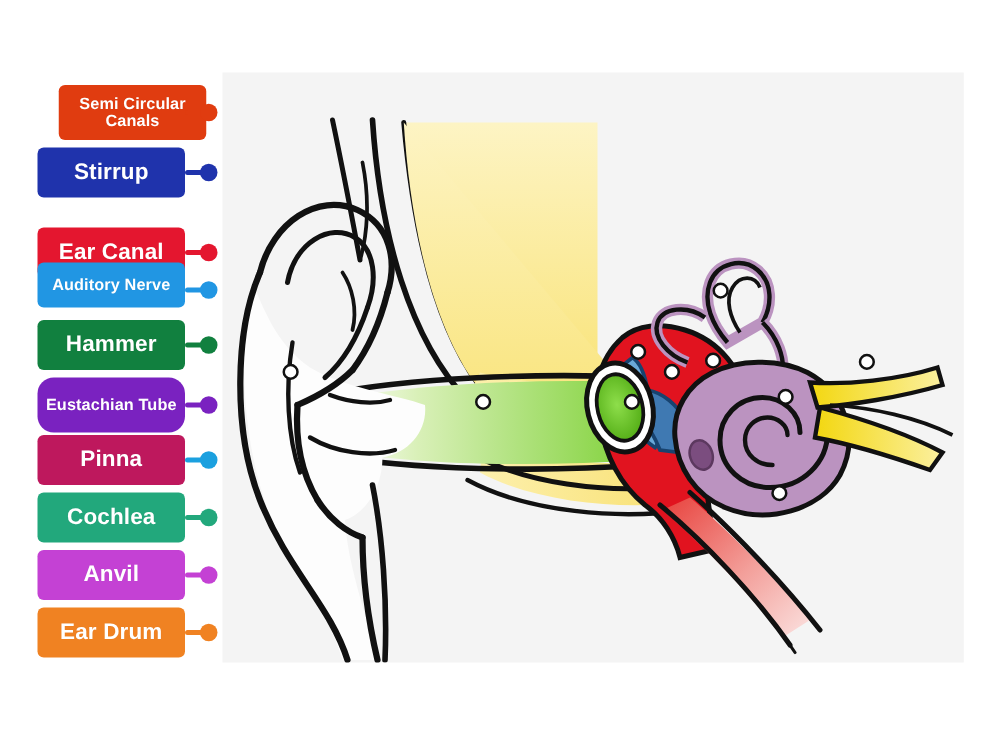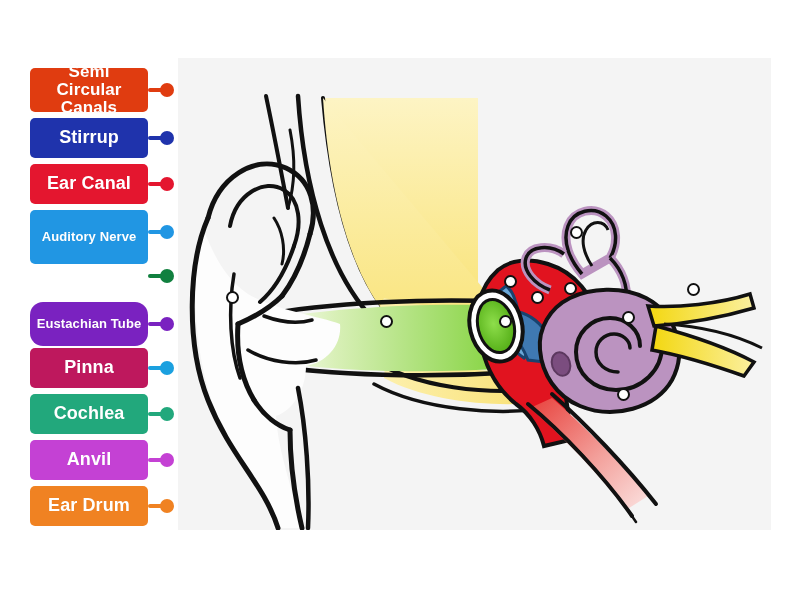--- a/index.html
+++ b/index.html
@@ -230,40 +230,41 @@
         <div class="marker" style="left: 386px; top: 224px;"></div>
         <div class="marker" style="left: 392px; top: 168px;"></div>
         <div class="marker" style="left: 444px; top: 253px;"></div>
         <div class="marker" style="left: 509px; top: 225px;"></div>
         <div class="marker" style="left: 439px; top: 330px;"></div>
       </div>
   </div>
 
   <div id="label-column">
       <div class="label-row" style="top: 10px; height: 44px;">
-        <div class="label-pill" style="height: 44px; background: rgb(224, 60, 16); font-size: 17px;">Semi Circular Canals</div>
+        <div class="label-pill" style="height: 44px; background: rgb(224, 60, 16); font-size: 13px; margin-left: 17px;">Semi Circular Canals</div>
         <div class="label-connector" style="background: rgb(224, 60, 16); top: 20px; width: 16px;"></div>
         <div class="label-dot" style="background: rgb(224, 60, 16); left: 130px; top: 15px;"></div>
       </div>
       <div class="label-row" style="top: 60px; height: 52px; text-decoration: underline;">
         <div class="label-pill" style="height: 40px; background: rgb(31, 51, 172); font-size: 18px;">Stirrup</div>
         <div class="label-connector" style="background: rgb(31, 51, 172); top: 18px; width: 16px;"></div>
         <div class="label-dot" style="background: rgb(31, 51, 172); left: 130px; top: 13px;"></div>
       </div>
-      <div class="label-row" style="top: 106px; height: 24px;">
+      <div class="label-row" style="top: 124px; height: 24px;">
         <div class="label-pill" style="height: 40px; background: rgb(228, 22, 47); font-size: 18px;">Ear Canal</div>
         <div class="label-connector" style="background: rgb(228, 22, 47); top: 18px; width: 16px;"></div>
         <div class="label-dot" style="background: rgb(228, 22, 47); left: 130px; top: 13px;"></div>
       </div>
       <div class="label-row" style="top: 152px; height: 44px;">
-        <div class="label-pill" style="height: 54px; background: rgb(33, 150, 227); font-size: 13px;">Auditory Nerve</div>
+        <div class="label-pill" style="height: 36px; background: rgb(33, 150, 227); font-size: 13px;">Auditory Nerve</div>
         <div class="label-connector" style="background: rgb(33, 150, 227); top: 20px; width: 16px;"></div>
         <div class="label-dot" style="background: rgb(33, 150, 227); left: 130px; top: 15px;"></div>
       </div>
       <div class="label-row" style="top: 198px; height: 40px;">
+        <div class="label-pill" style="height: 40px; background: rgb(17, 128, 63); font-size: 18px;">Hammer</div>
         <div class="label-connector" style="background: rgb(17, 128, 63); top: 18px; width: 16px;"></div>
         <div class="label-dot" style="background: rgb(17, 128, 63); left: 130px; top: 13px;"></div>
       </div>
       <div class="label-row" style="top: 244px; height: 44px;">
         <div class="label-pill" style="height: 44px; background: rgb(122, 34, 192); font-size: 13px; border-radius: 13px;">Eustachian Tube</div>
         <div class="label-connector" style="background: rgb(122, 34, 192); top: 20px; width: 16px;"></div>
         <div class="label-dot" style="background: rgb(122, 34, 192); left: 130px; top: 15px;"></div>
       </div>
       <div class="label-row" style="top: 290px; height: 40px;">
         <div class="label-pill" style="height: 40px; background: #be185d; font-size: 18px;">Pinna</div>

